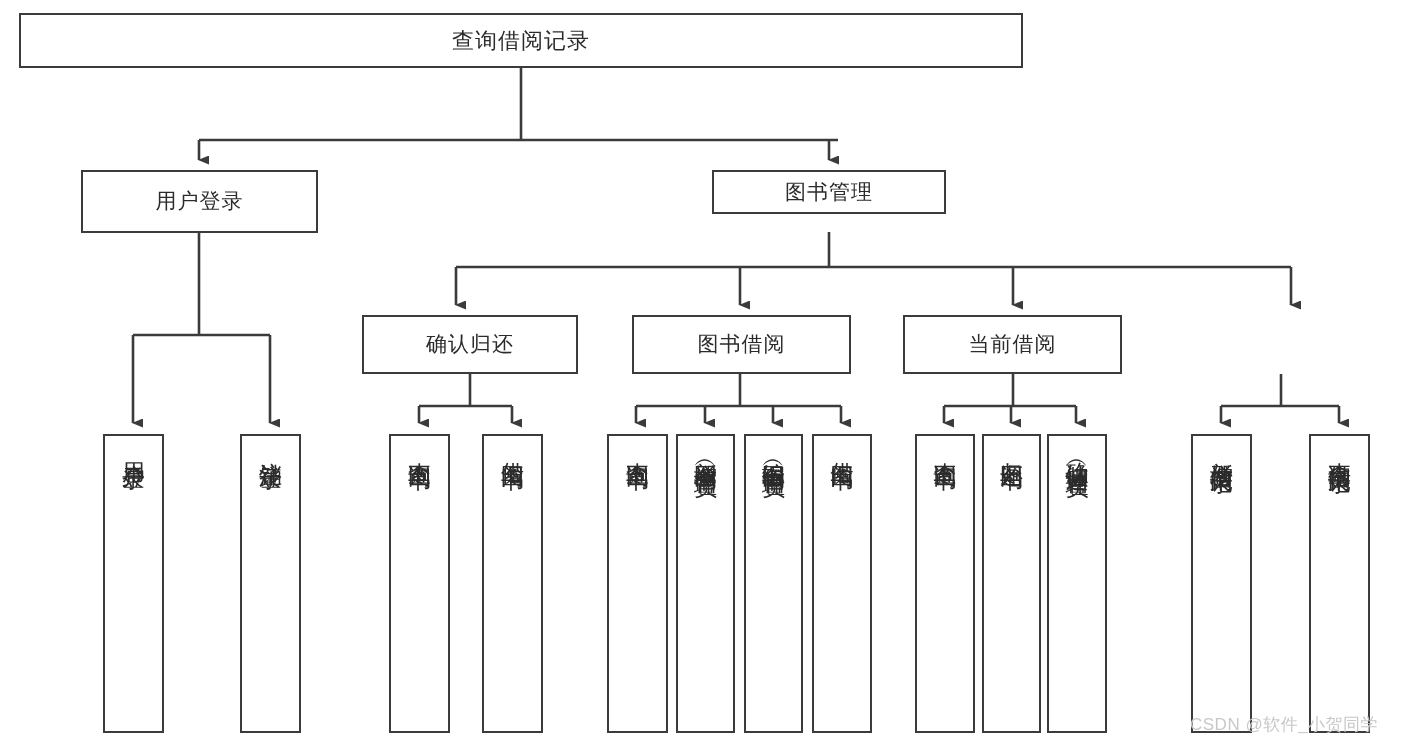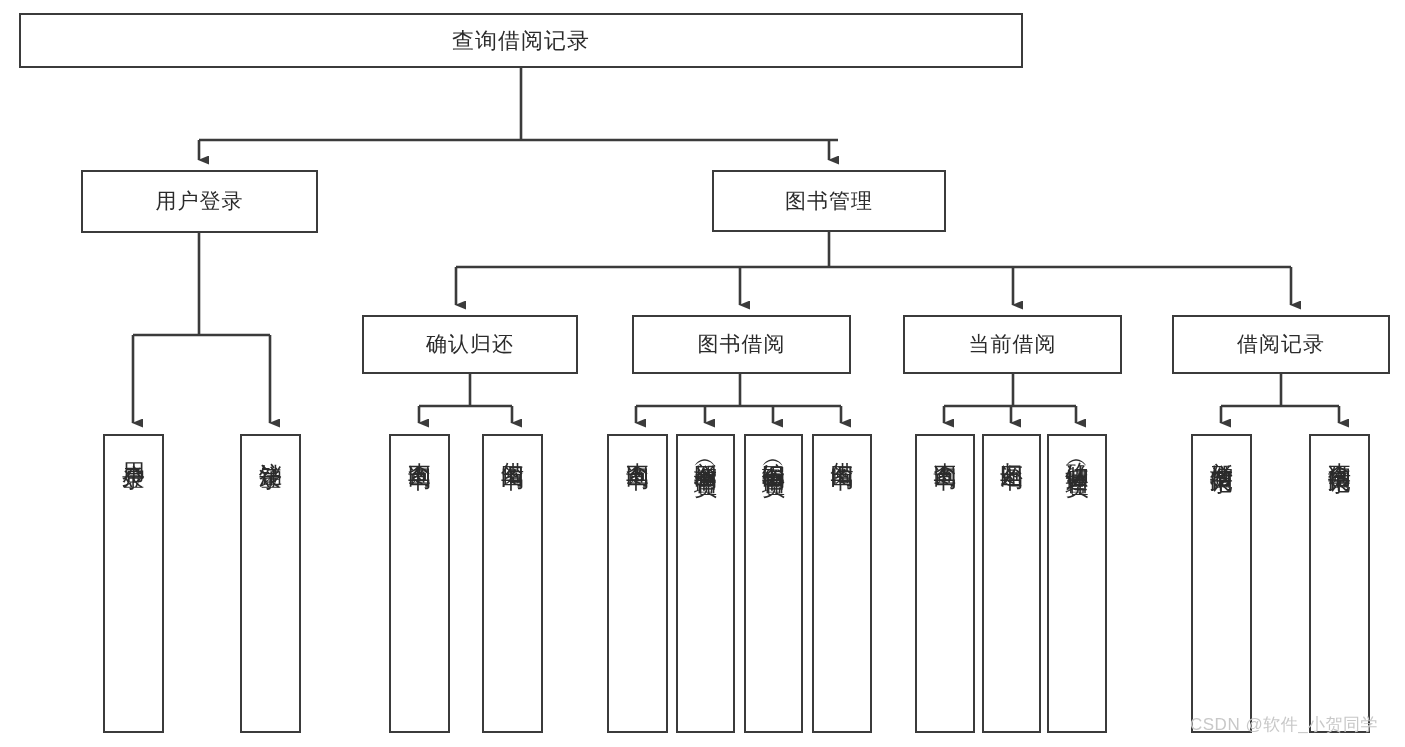--- a/index.html
+++ b/index.html
@@ -107,35 +107,32 @@
     </g>
   </svg>
 
   <div class="node h" id="n-root" style="left:19px;top:13px;width:1004px;height:55px;">
     <span class="lbl">查询借阅记录</span>
   </div>
 
   <div class="node h" style="left:81px;top:170px;width:237px;height:63px;">
     <span class="lbl">用户登录</span>
   </div>
-  <div class="node h" style="left:712px;top:170px;width:234px;height:62px;">
+  <div class="node h" style="left:712px;top:170px;width:234px;height:44px;">
     <span class="lbl">图书管理</span>
   </div>
 
   <div class="node h" style="left:362px;top:315px;width:216px;height:59px;">
     <span class="lbl">确认归还</span>
   </div>
   <div class="node h" style="left:903px;top:315px;width:219px;height:59px;">
     <span class="lbl">当前借阅</span>
   </div>
   <div class="node h" style="left:632px;top:315px;width:219px;height:59px;">
     <span class="lbl">图书借阅</span>
-  </div>
-  <div class="node h" style="left:1172px;top:315px;width:218px;height:59px;">
-    <span class="lbl">借阅记录</span>
   </div>
 
   <div class="node v" style="left:103px;top:434px;width:61px;height:299px;">
     <span class="lbl">用户登录</span>
   </div>
   <div class="node v" style="left:240px;top:434px;width:61px;height:299px;">
     <span class="lbl">注销登录</span>
   </div>
 
   <div class="node v" style="left:389px;top:434px;width:61px;height:299px;">

